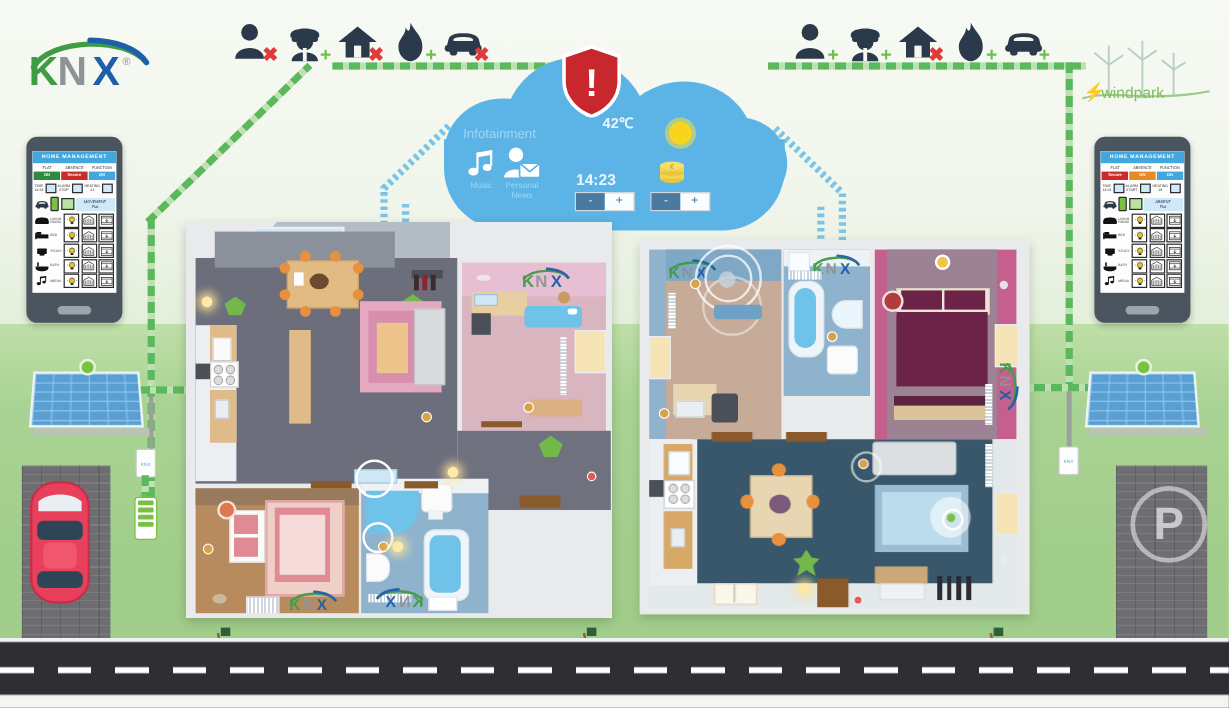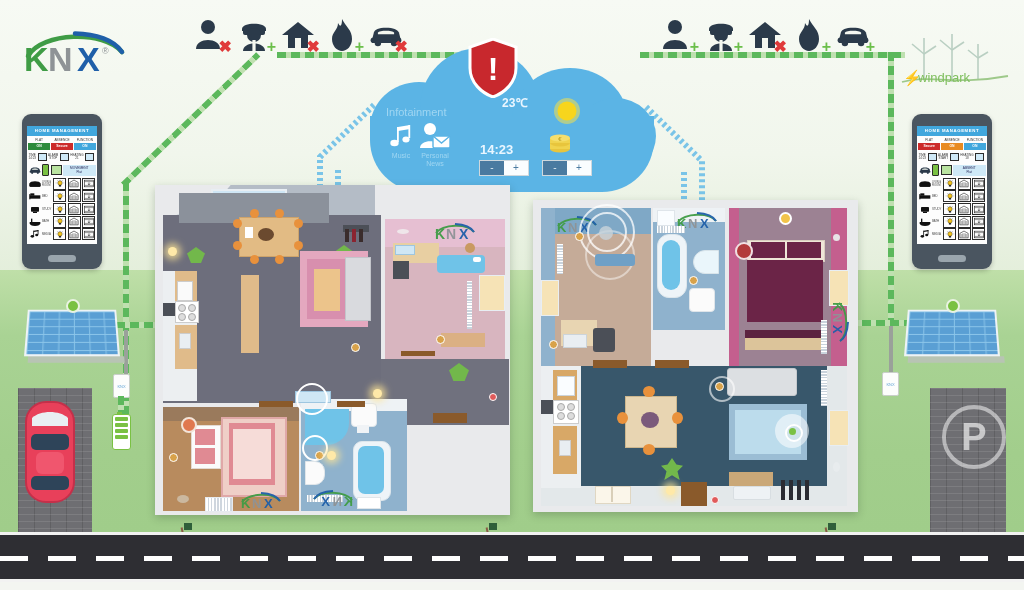--- a/index.html
+++ b/index.html
@@ -271,21 +271,21 @@
     <div class="base"></div>
 
     <div class="cloud-content">
       <div class="shield">
         <svg viewBox="0 0 50 60">
           <path d="M25 1 L48 9 V30 C48 45,36 55,25 59 C14 55,2 45,2 30 V9 Z" fill="#c8282d" stroke="#ffffff" stroke-width="3"></path>
           <text x="25" y="42" text-anchor="middle" font-family="Liberation Sans, sans-serif" font-size="32" font-weight="bold" fill="#fff">!</text>
         </svg>
       </div>
 
-      <div class="cl-temp">23℃</div>
+      <div class="cl-temp">42℃</div>
 
       <div class="sun">
         <svg viewBox="0 0 34 34">
           <circle cx="17" cy="17" r="13" fill="#f4e04a" opacity=".55"></circle>
           <circle cx="17" cy="17" r="9.5" fill="#f7d51d"></circle>
         </svg>
       </div>
 
       <div class="cl-info-title">Infotainment</div>
 

